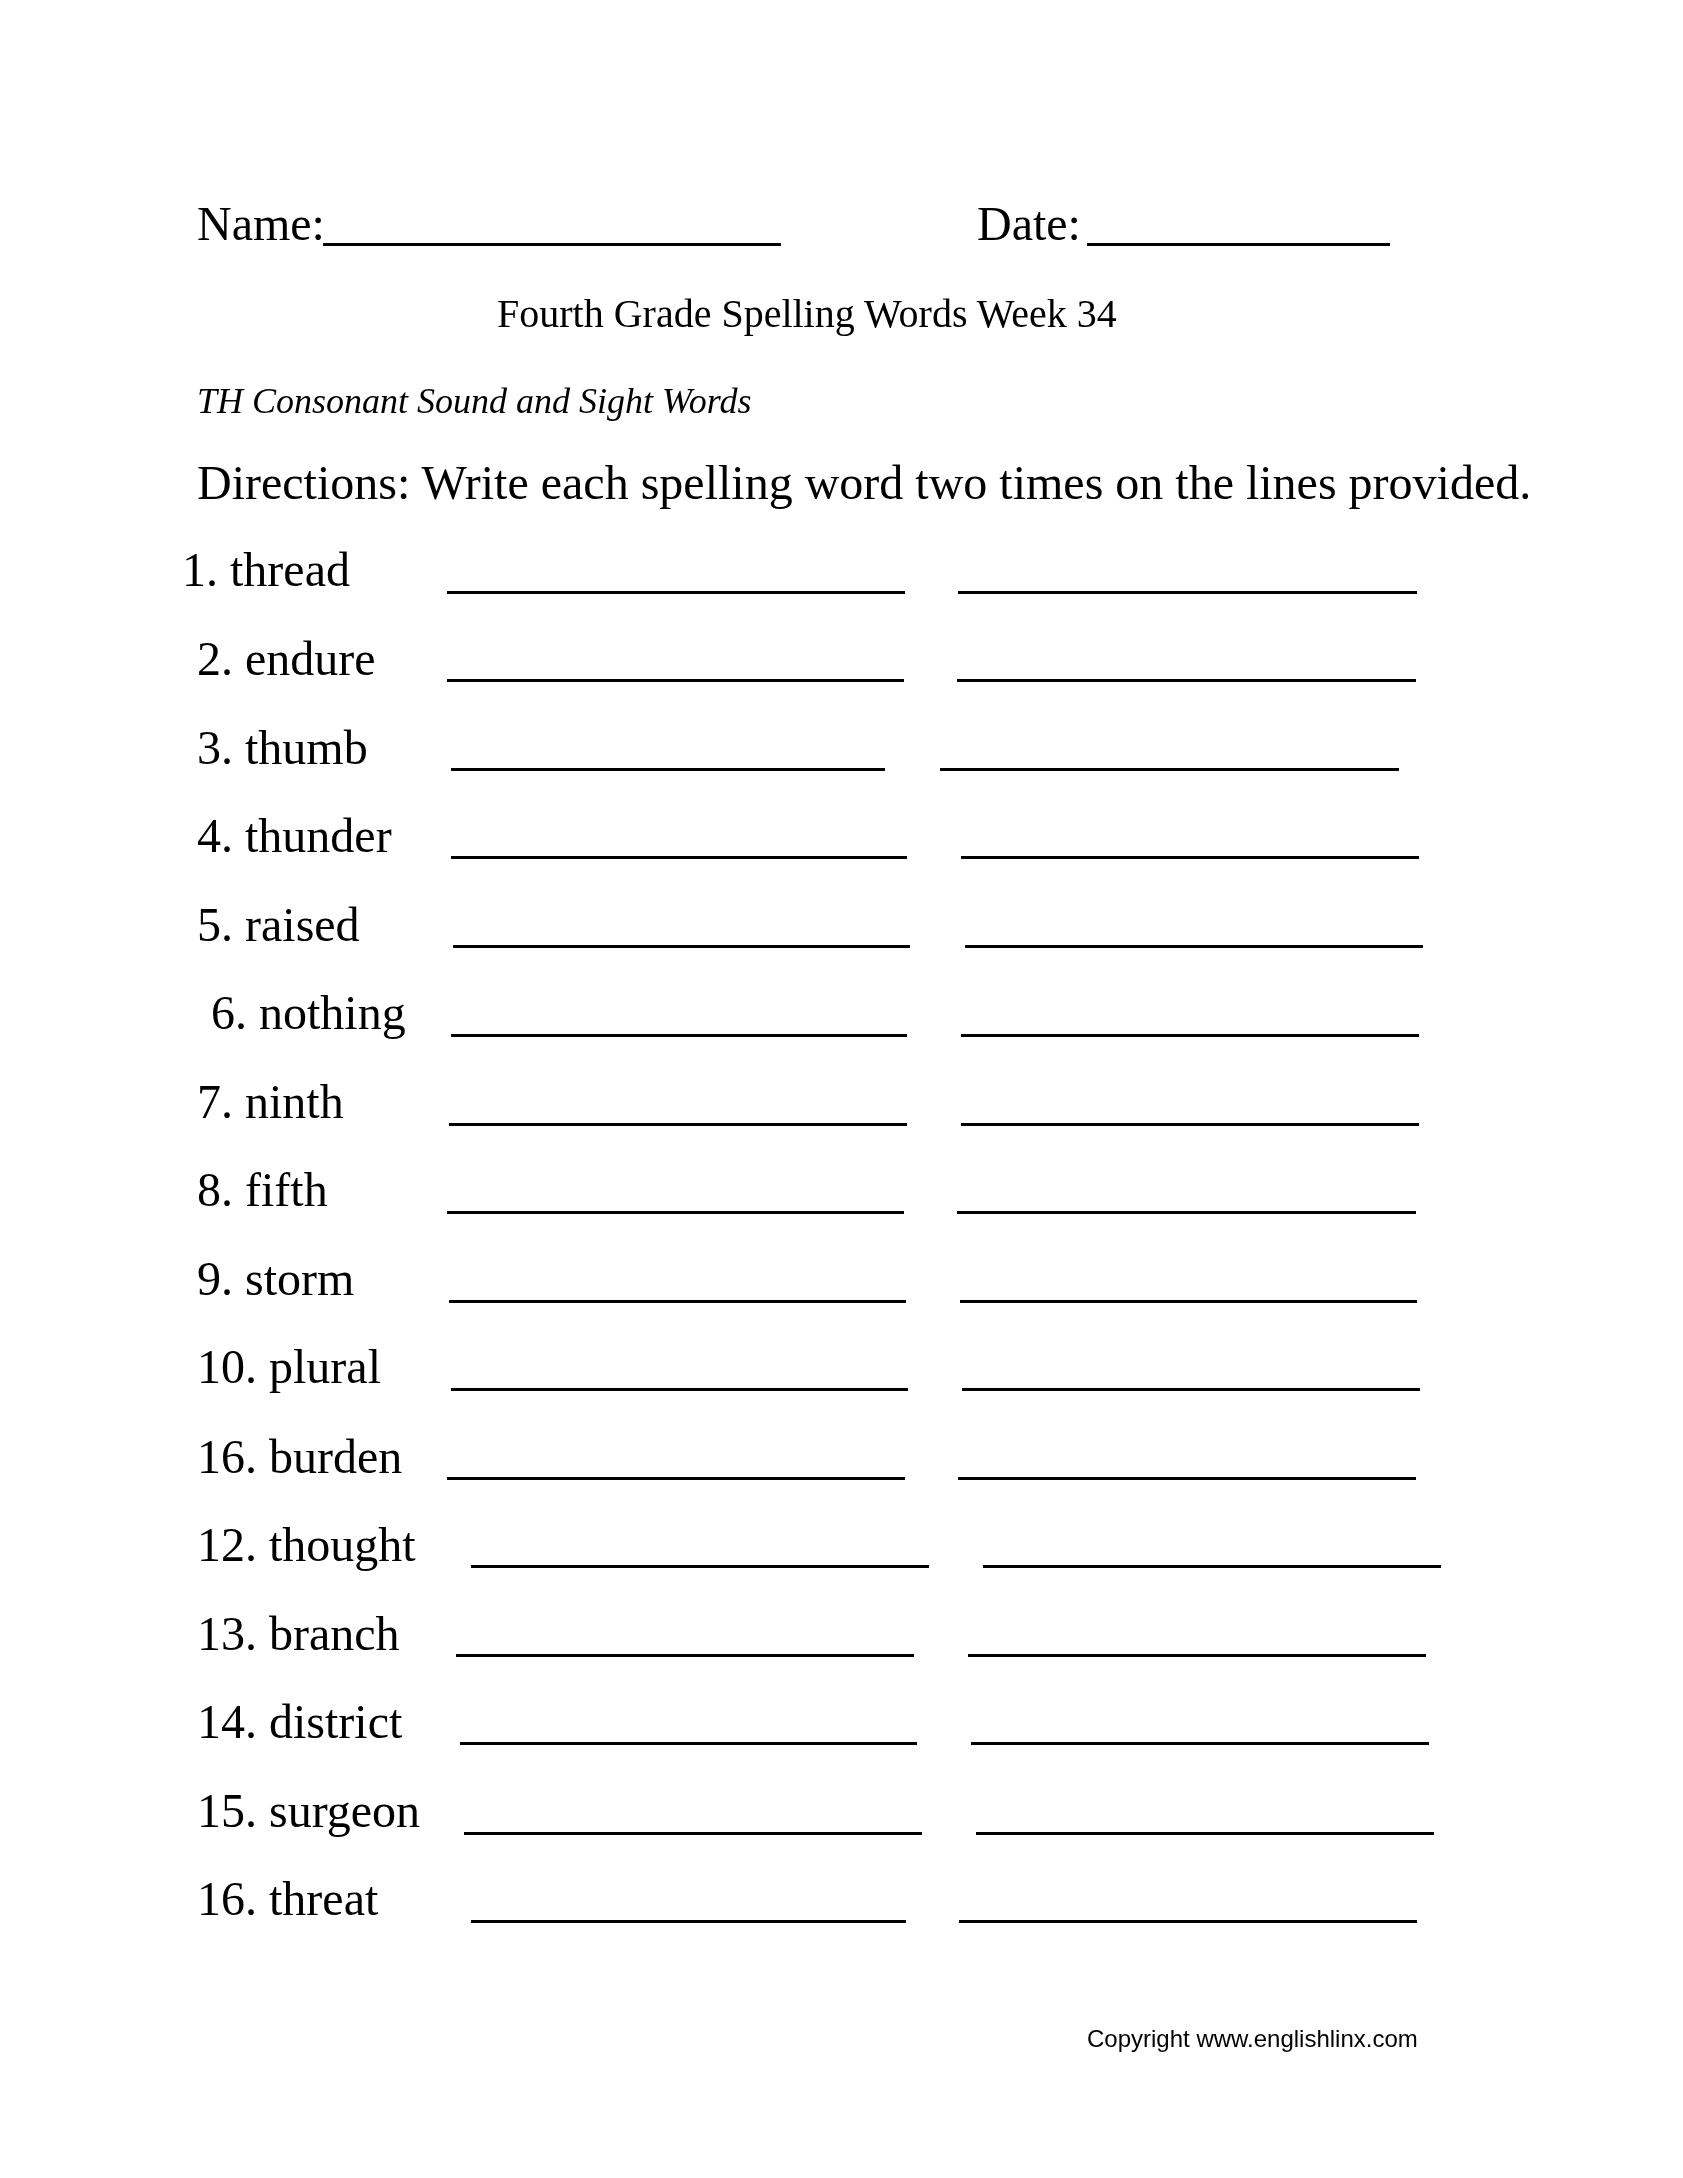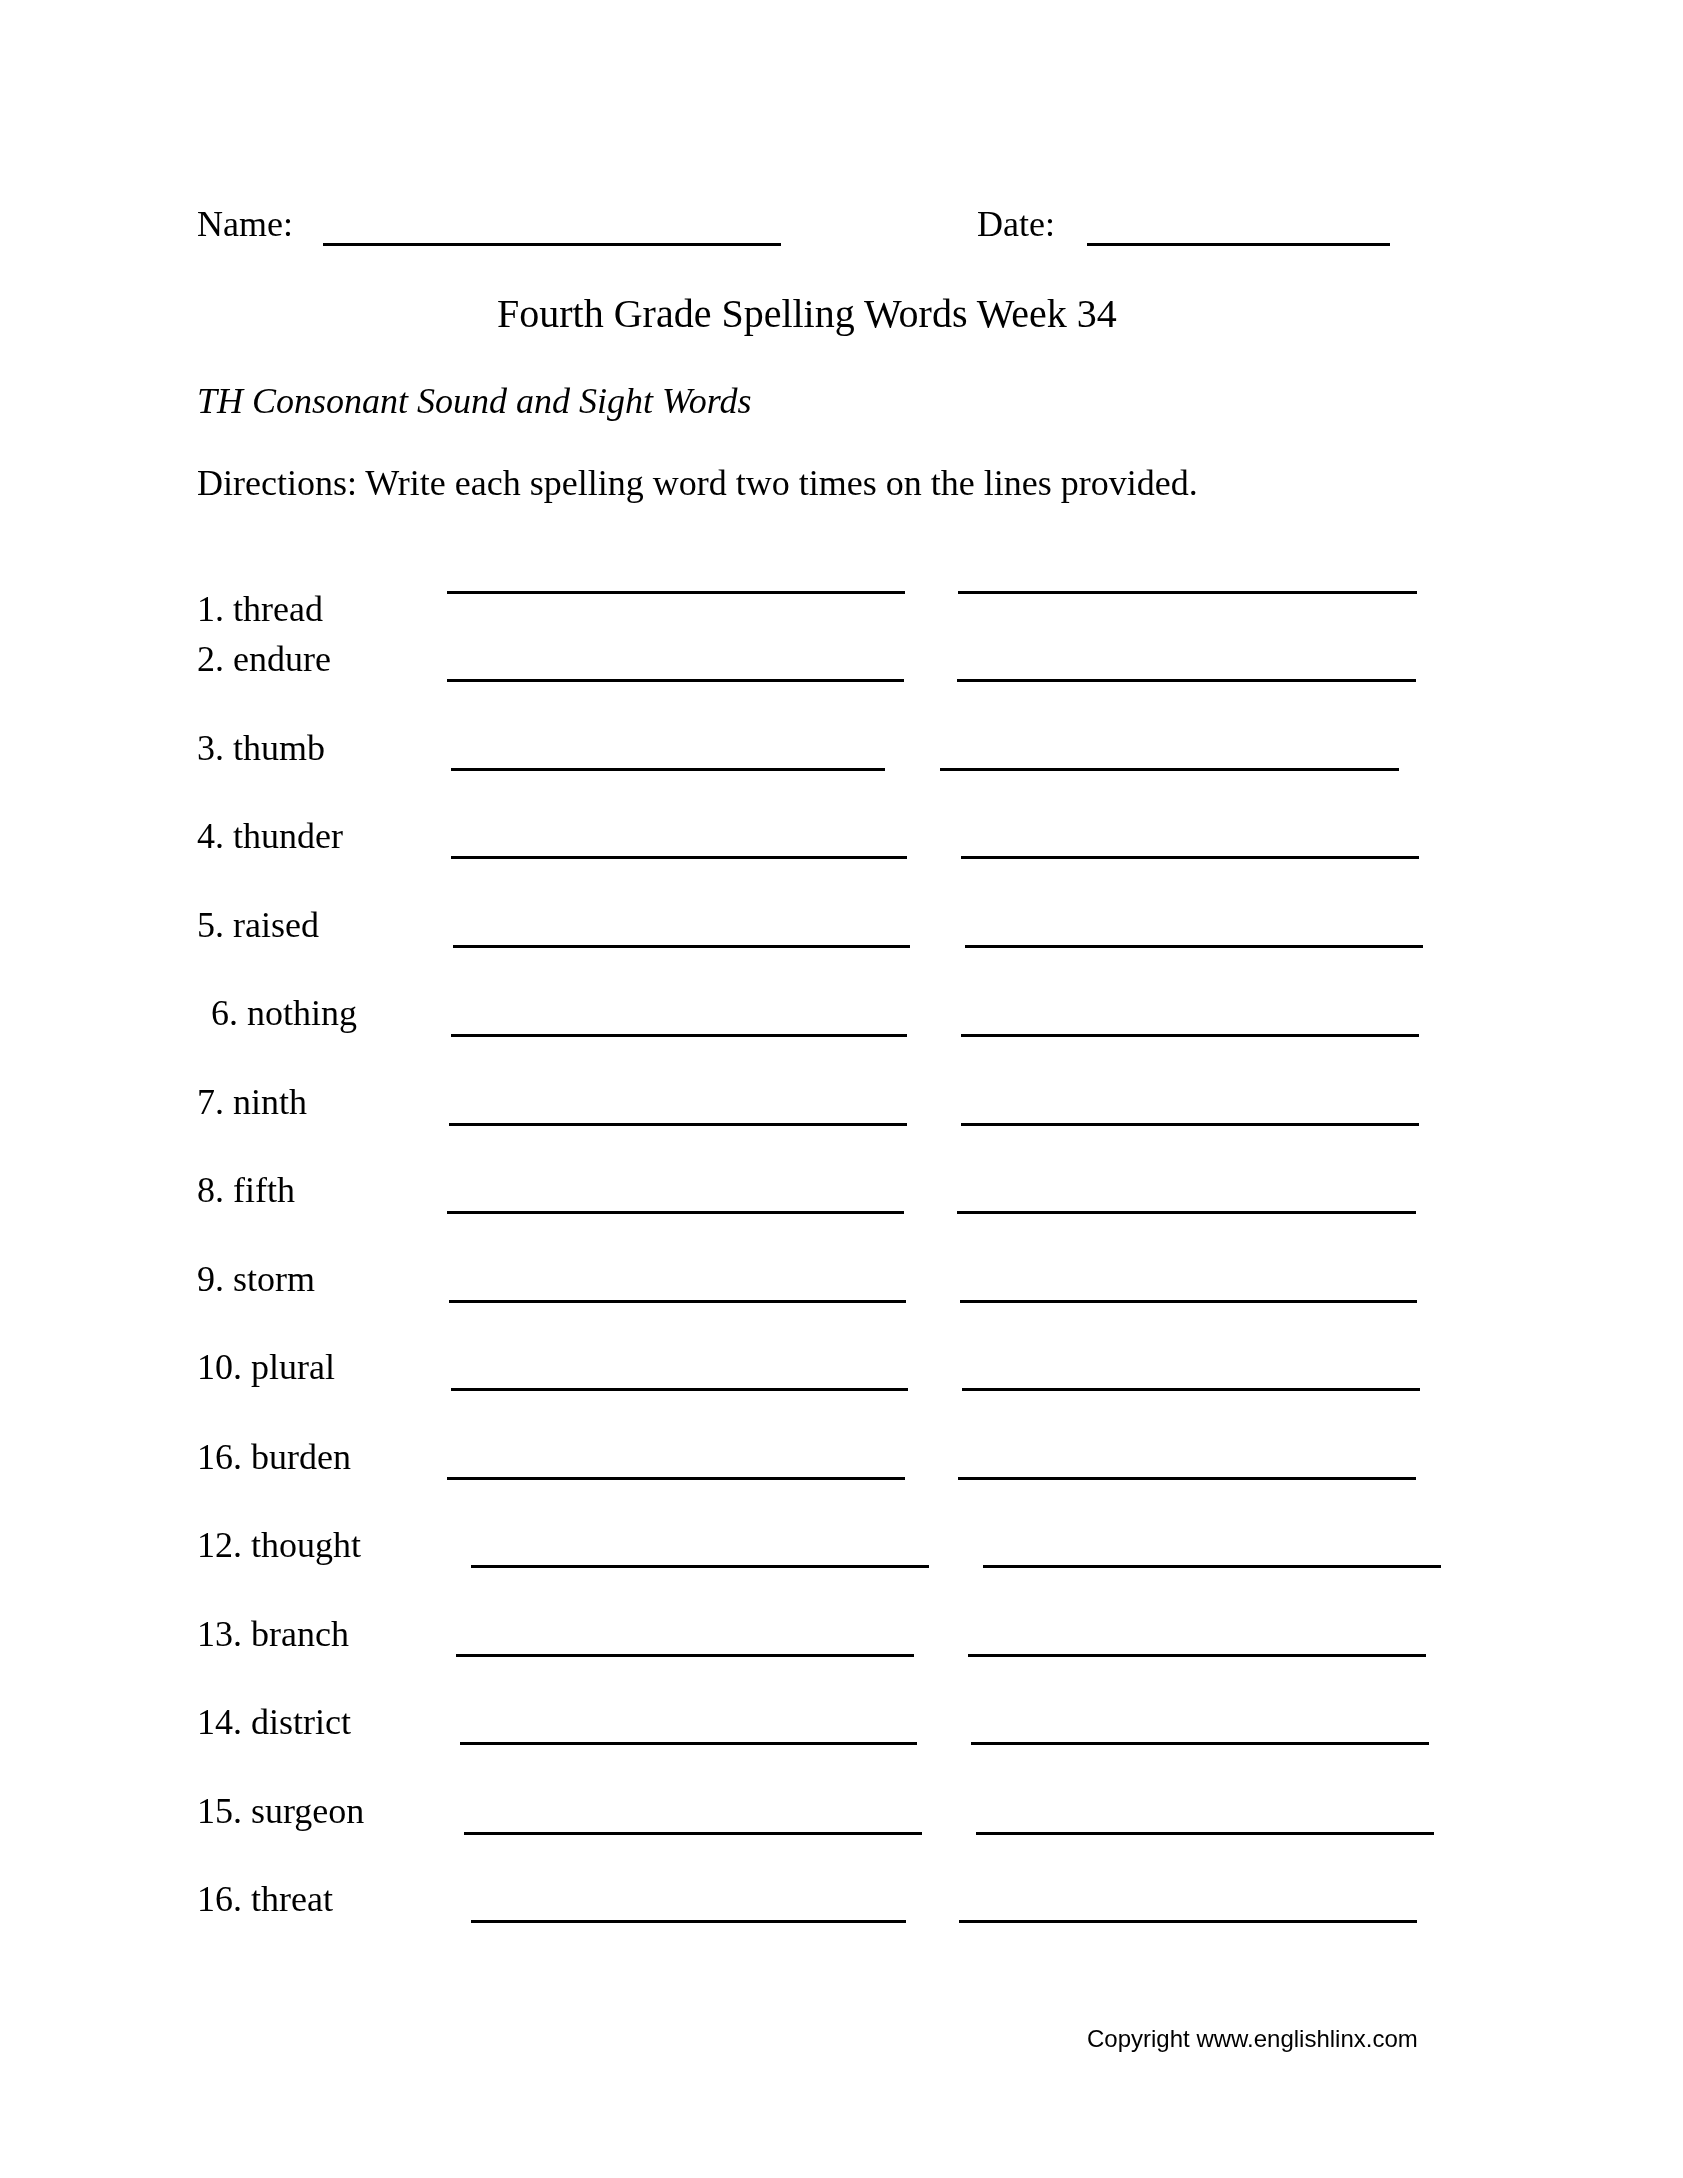--- a/index.html
+++ b/index.html
@@ -1,39 +1,39 @@
 <!DOCTYPE html>
 <html><head>
 <meta charset="utf-8">
 <style>
   html, body { margin:0; padding:0; background:#ffffff; }
   body { width:1683px; height:2178px; position:relative; overflow:hidden; color:#000;
          font-family:"Liberation Serif", "DejaVu Serif", serif; }
   .abs { position:absolute; white-space:nowrap; }
-  .serif { font-family:"Liberation Serif", "DejaVu Serif", serif; font-size:36px; line-height:46px; }
+  .serif { font-family:"Liberation Serif", "DejaVu Serif", serif; font-size:48px; line-height:46px; }
   .title { font-size:40px; }
   .subtitle { font-style:italic; font-size:36px; }
   .line { position:absolute; height:3px; background:#000; }
   .copyright { font-family:Liberation Sans, sans-serif; font-size:24px; line-height:30px; }
 </style>
 </head>
 <body>
 
 <div class="abs serif" style="left:197px; top:201px;">Name:</div>
 <div class="line" style="left:323px; top:243px; width:458px;"></div>
 <div class="abs serif" style="left:977px; top:201px;">Date:</div>
 <div class="line" style="left:1087px; top:243px; width:303px;"></div>
 
 <div class="abs serif title" style="left:497px; top:291px;">Fourth Grade Spelling Words Week 34</div>
 <div class="abs serif subtitle" style="left:197px; top:378px;">TH Consonant Sound and Sight Words</div>
 <div class="abs serif" style="left:197px; top:460px;">Directions: Write each spelling word two times on the lines provided.</div>
 
 <div id="rows">
   <div>
-    <div class="abs serif" style="left:197px; top:547px;margin-top:39px;">1. thread</div>
+    <div class="abs serif" style="left:182px; top:547px;">1. thread</div>
     <div class="line" style="left:447px; top:591px; width:458px;"></div>
     <div class="line" style="left:958px; top:591px; width:459px;"></div>
   </div>
   <div>
     <div class="abs serif" style="left:197px; top:636px;">2. endure</div>
     <div class="line" style="left:447px; top:679px; width:457px;"></div>
     <div class="line" style="left:957px; top:679px; width:459px;"></div>
   </div>
   <div>
     <div class="abs serif" style="left:197px; top:725px;">3. thumb</div>

